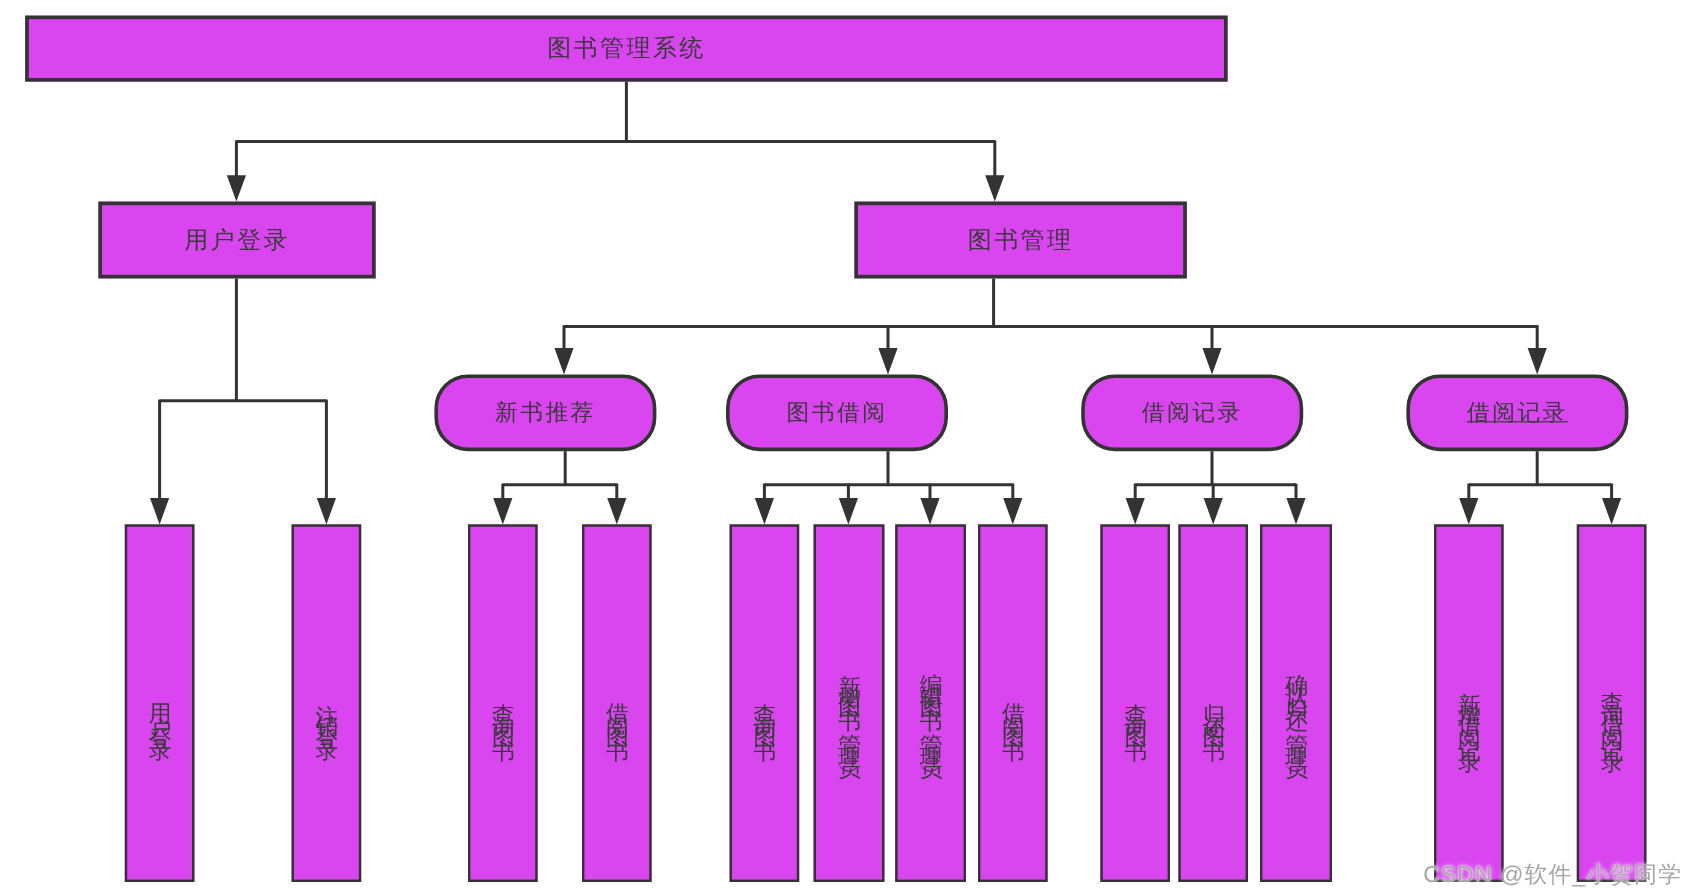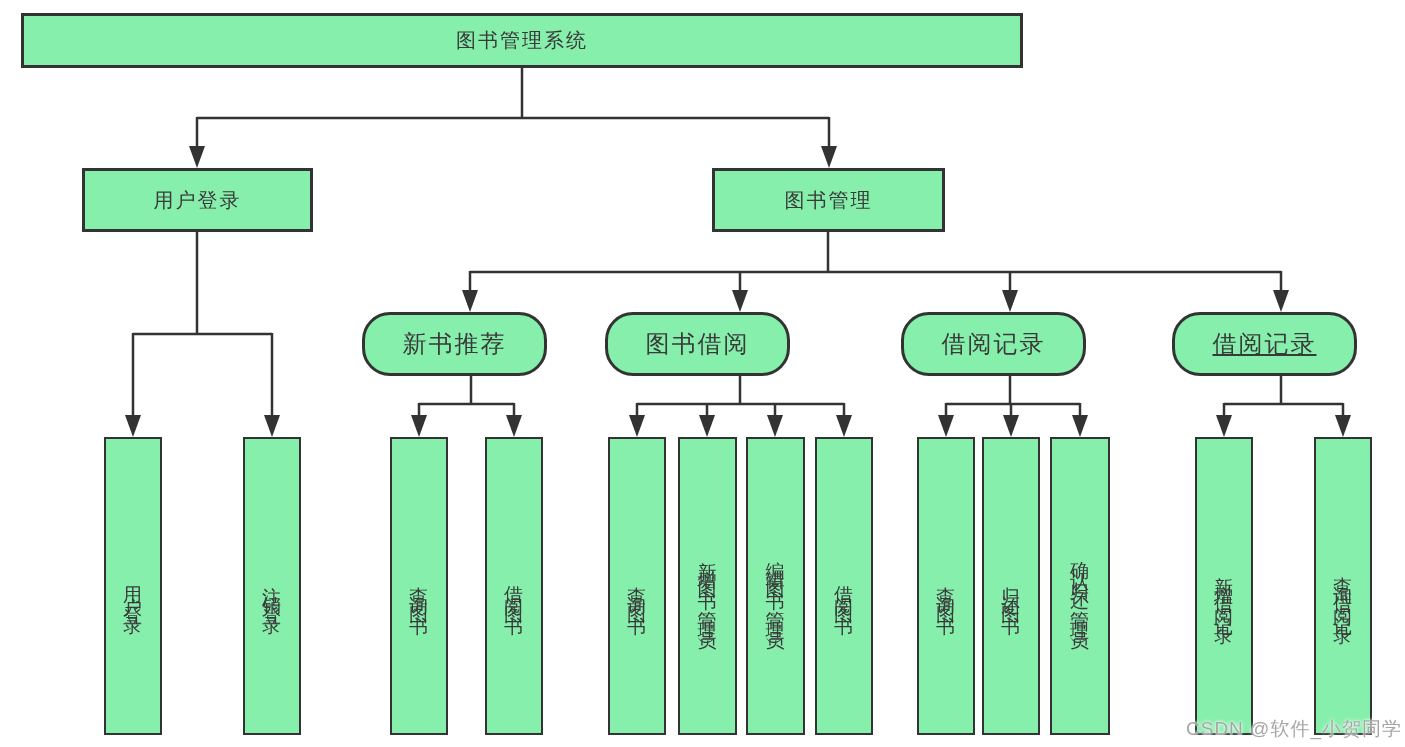--- a/index.html
+++ b/index.html
@@ -19,32 +19,32 @@
     position: absolute;
     left: 0;
     top: 0;
     width: 1405px;
     height: 747px;
   }
   .node {
     position: absolute;
     box-sizing: border-box;
     border: 3px solid #333333;
-    background: #86efac;
+    background: #d946ef;
     display: flex;
     align-items: center;
     justify-content: center;
     color: #3a3a3a;
     font-size: 20px;
     letter-spacing: 2px;
     white-space: nowrap;
   }
   .node.root   { left: 21px;  top: 13px;  width: 1002px; height: 55px; }
   .node.lvl2   { height: 64px; top: 168px; }
-  .node.lvl3   { height: 64px; top: 312px; width: 185px; font-size: 24px; border-radius: 28px; }
+  .node.lvl3   { height: 64px; top: 312px; width: 185px; font-size: 19px; border-radius: 28px; }
   .node.leaf {
     top: 437px;
     width: 58px;
     height: 298px;
     border-width: 2.5px;
   }
   .leaf .vtext {
     display: inline-block;
     writing-mode: vertical-rl;
     text-orientation: mixed;
@@ -133,21 +133,21 @@
     <polygon points="1335,415 1351,415 1343,437" stroke="none"></polygon>
   </svg>
 
   <div class="node root">
     <span>图书管理系统</span>
   </div>
 
   <div class="node lvl2" style="left:82px; width:231px;">
     <span>用户登录</span>
   </div>
-  <div class="node lvl2" style="left:712px; width:233px;">
+  <div class="node lvl2" style="left:712px; width:277px;">
     <span>图书管理</span>
   </div>
 
   <div class="node lvl3" style="left:362px;">
     <span>新书推荐</span>
   </div>
   <div class="node lvl3" style="left:605px;">
     <span>图书借阅</span>
   </div>
   <div class="node lvl3" style="left:901px;">

